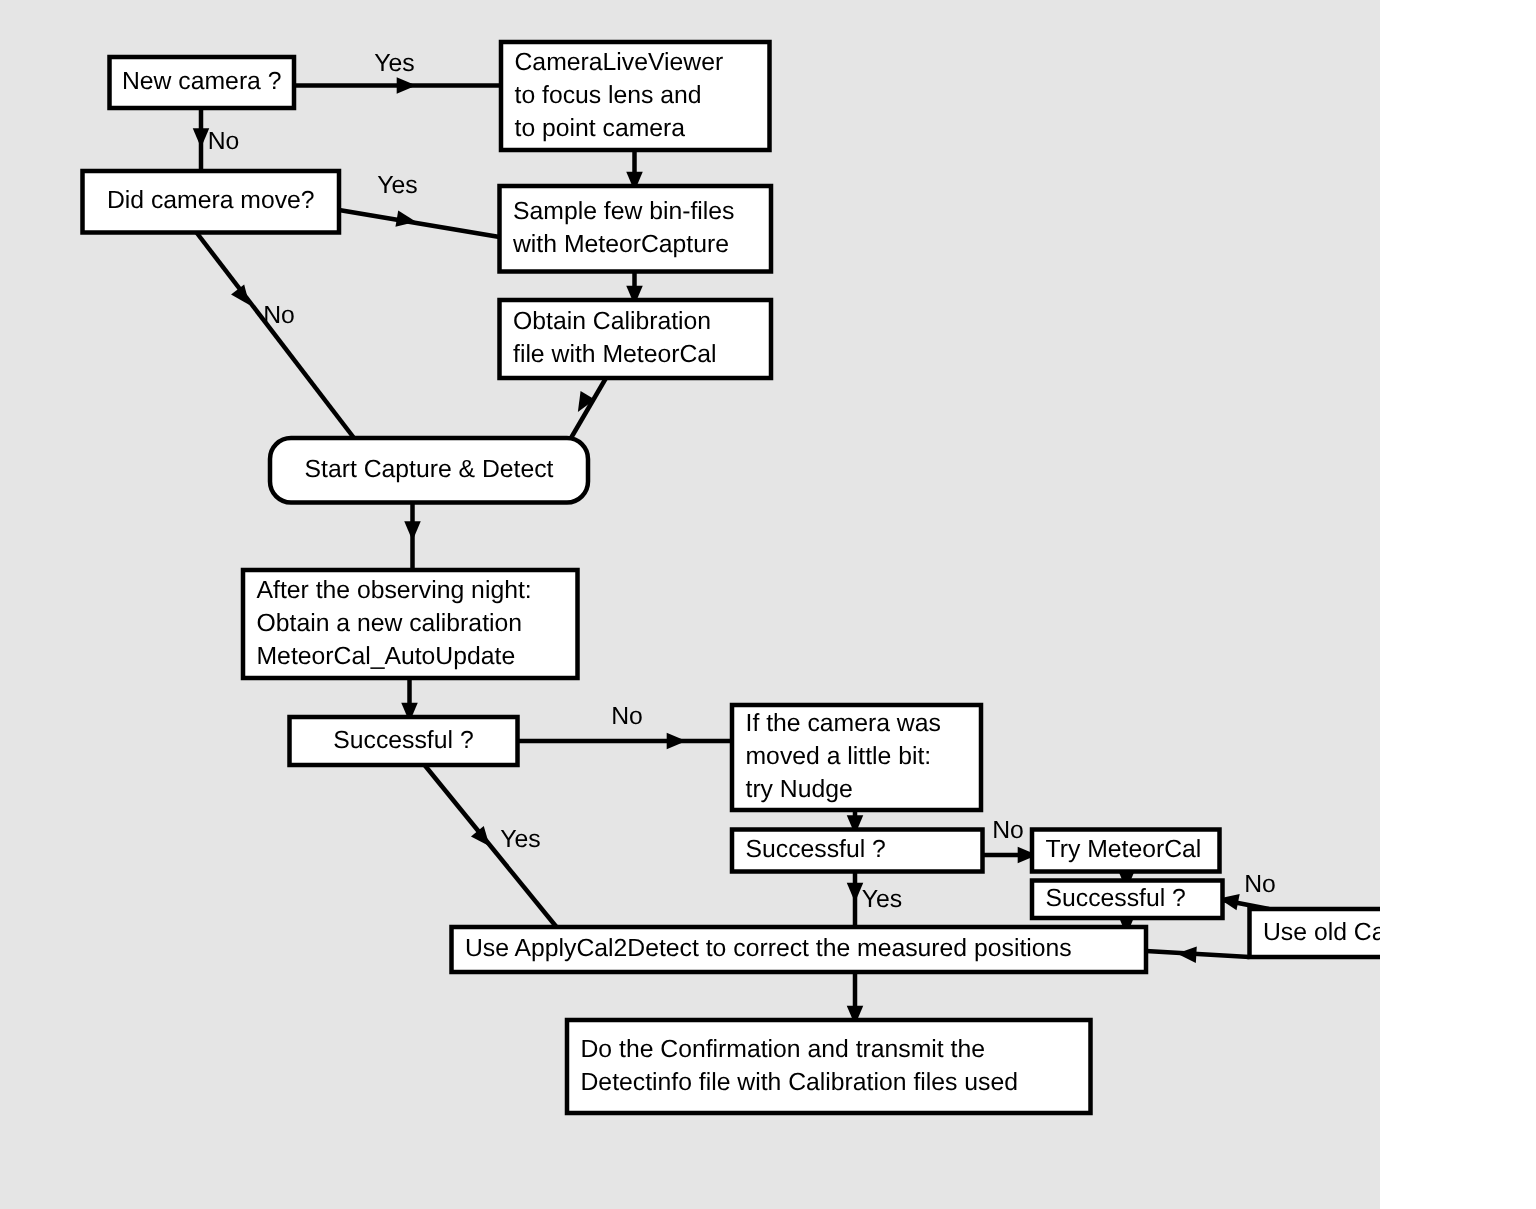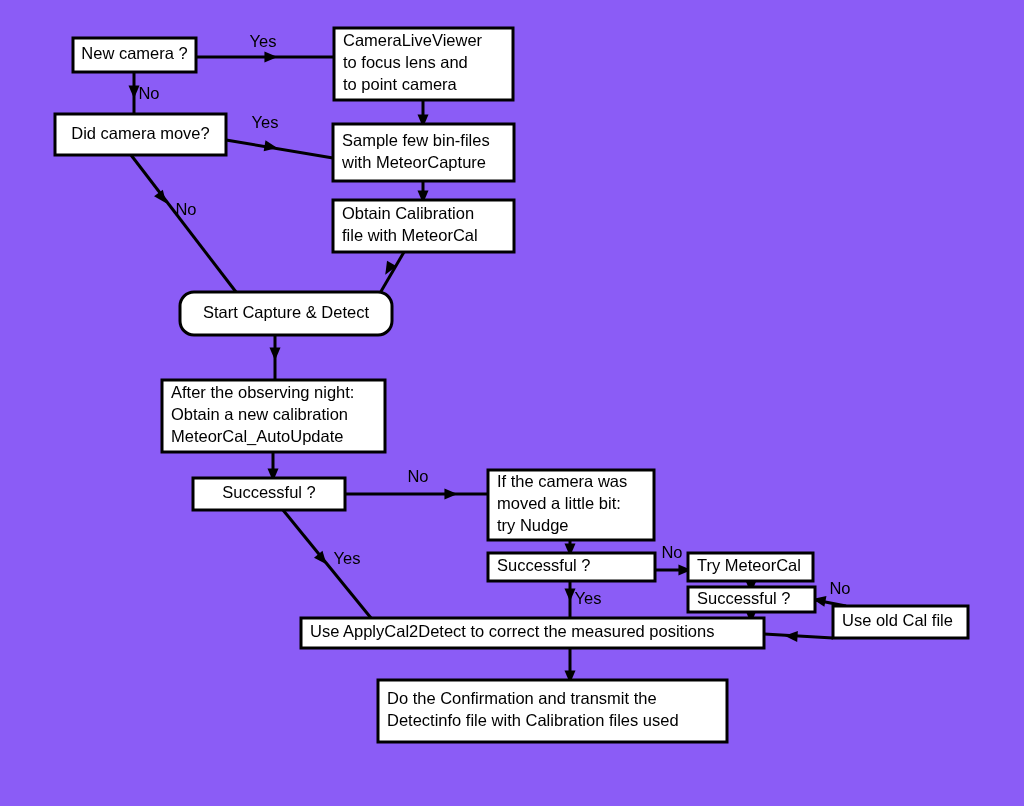--- a/index.html
+++ b/index.html
@@ -2,23 +2,23 @@
 <html><head>
 <meta charset="utf-8">
 <style>
   html, body {
     margin: 0;
     padding: 0;
     background: #ffffff;
   }
   #page {
     position: relative;
-    width: 1024px;
+    width: 920px;
     height: 806px;
-    background: #8b5cf6;
+    background: #e5e5e5;
     font-family: "Liberation Sans", sans-serif;
     overflow: hidden;
   }
   svg#flow {
     display: block;
     width: 1024px;
     height: 806px;
   }
   .node-rect {
     fill: #ffffff;

